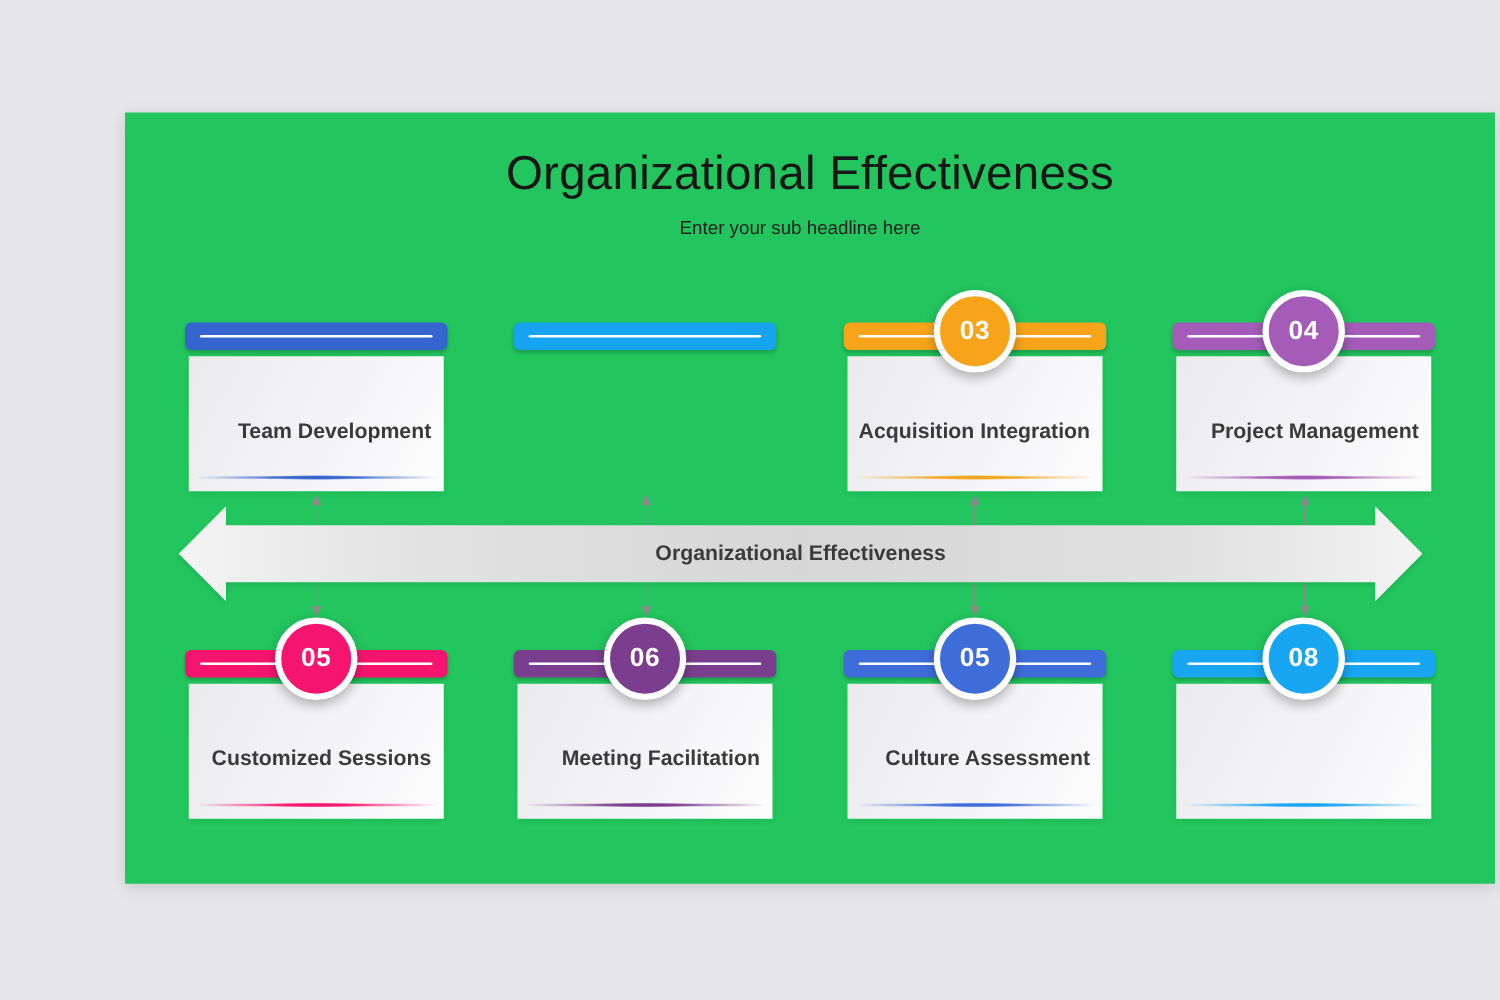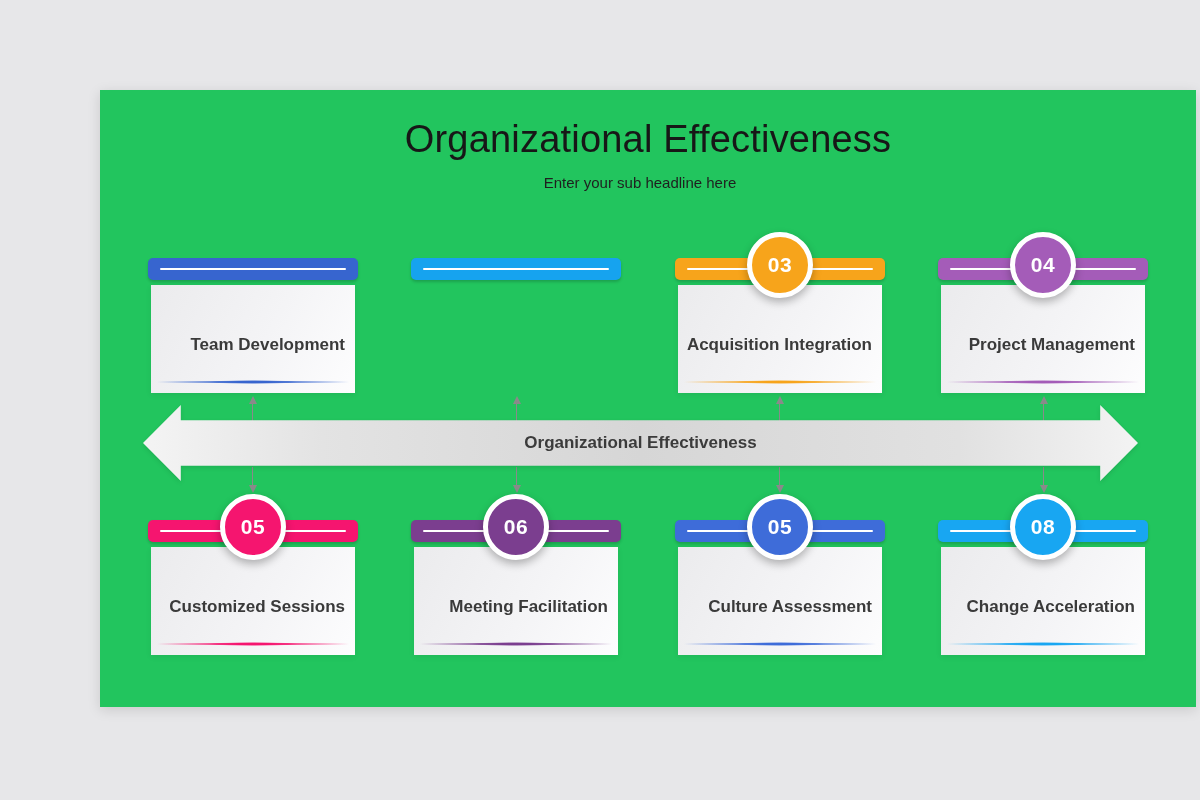--- a/index.html
+++ b/index.html
@@ -201,20 +201,19 @@
   <div class="unit r2 c3" style="--c: #3E6CD9;">
     <div class="card">
       <div class="card-label">Culture Assessment</div>
       <div class="underline"></div>
     </div>
     <div class="bar"></div>
     <div class="circle">05</div>
   </div>
   <div class="unit r2 c4" style="--c: #18A6F2;">
     <div class="card">
-      <div class="card-label">Change Acceleration</div>
       <div class="underline"></div>
     </div>
     <div class="bar"></div>
     <div class="circle">08</div>
   </div>
 
 </div>
 
 </body></html>

